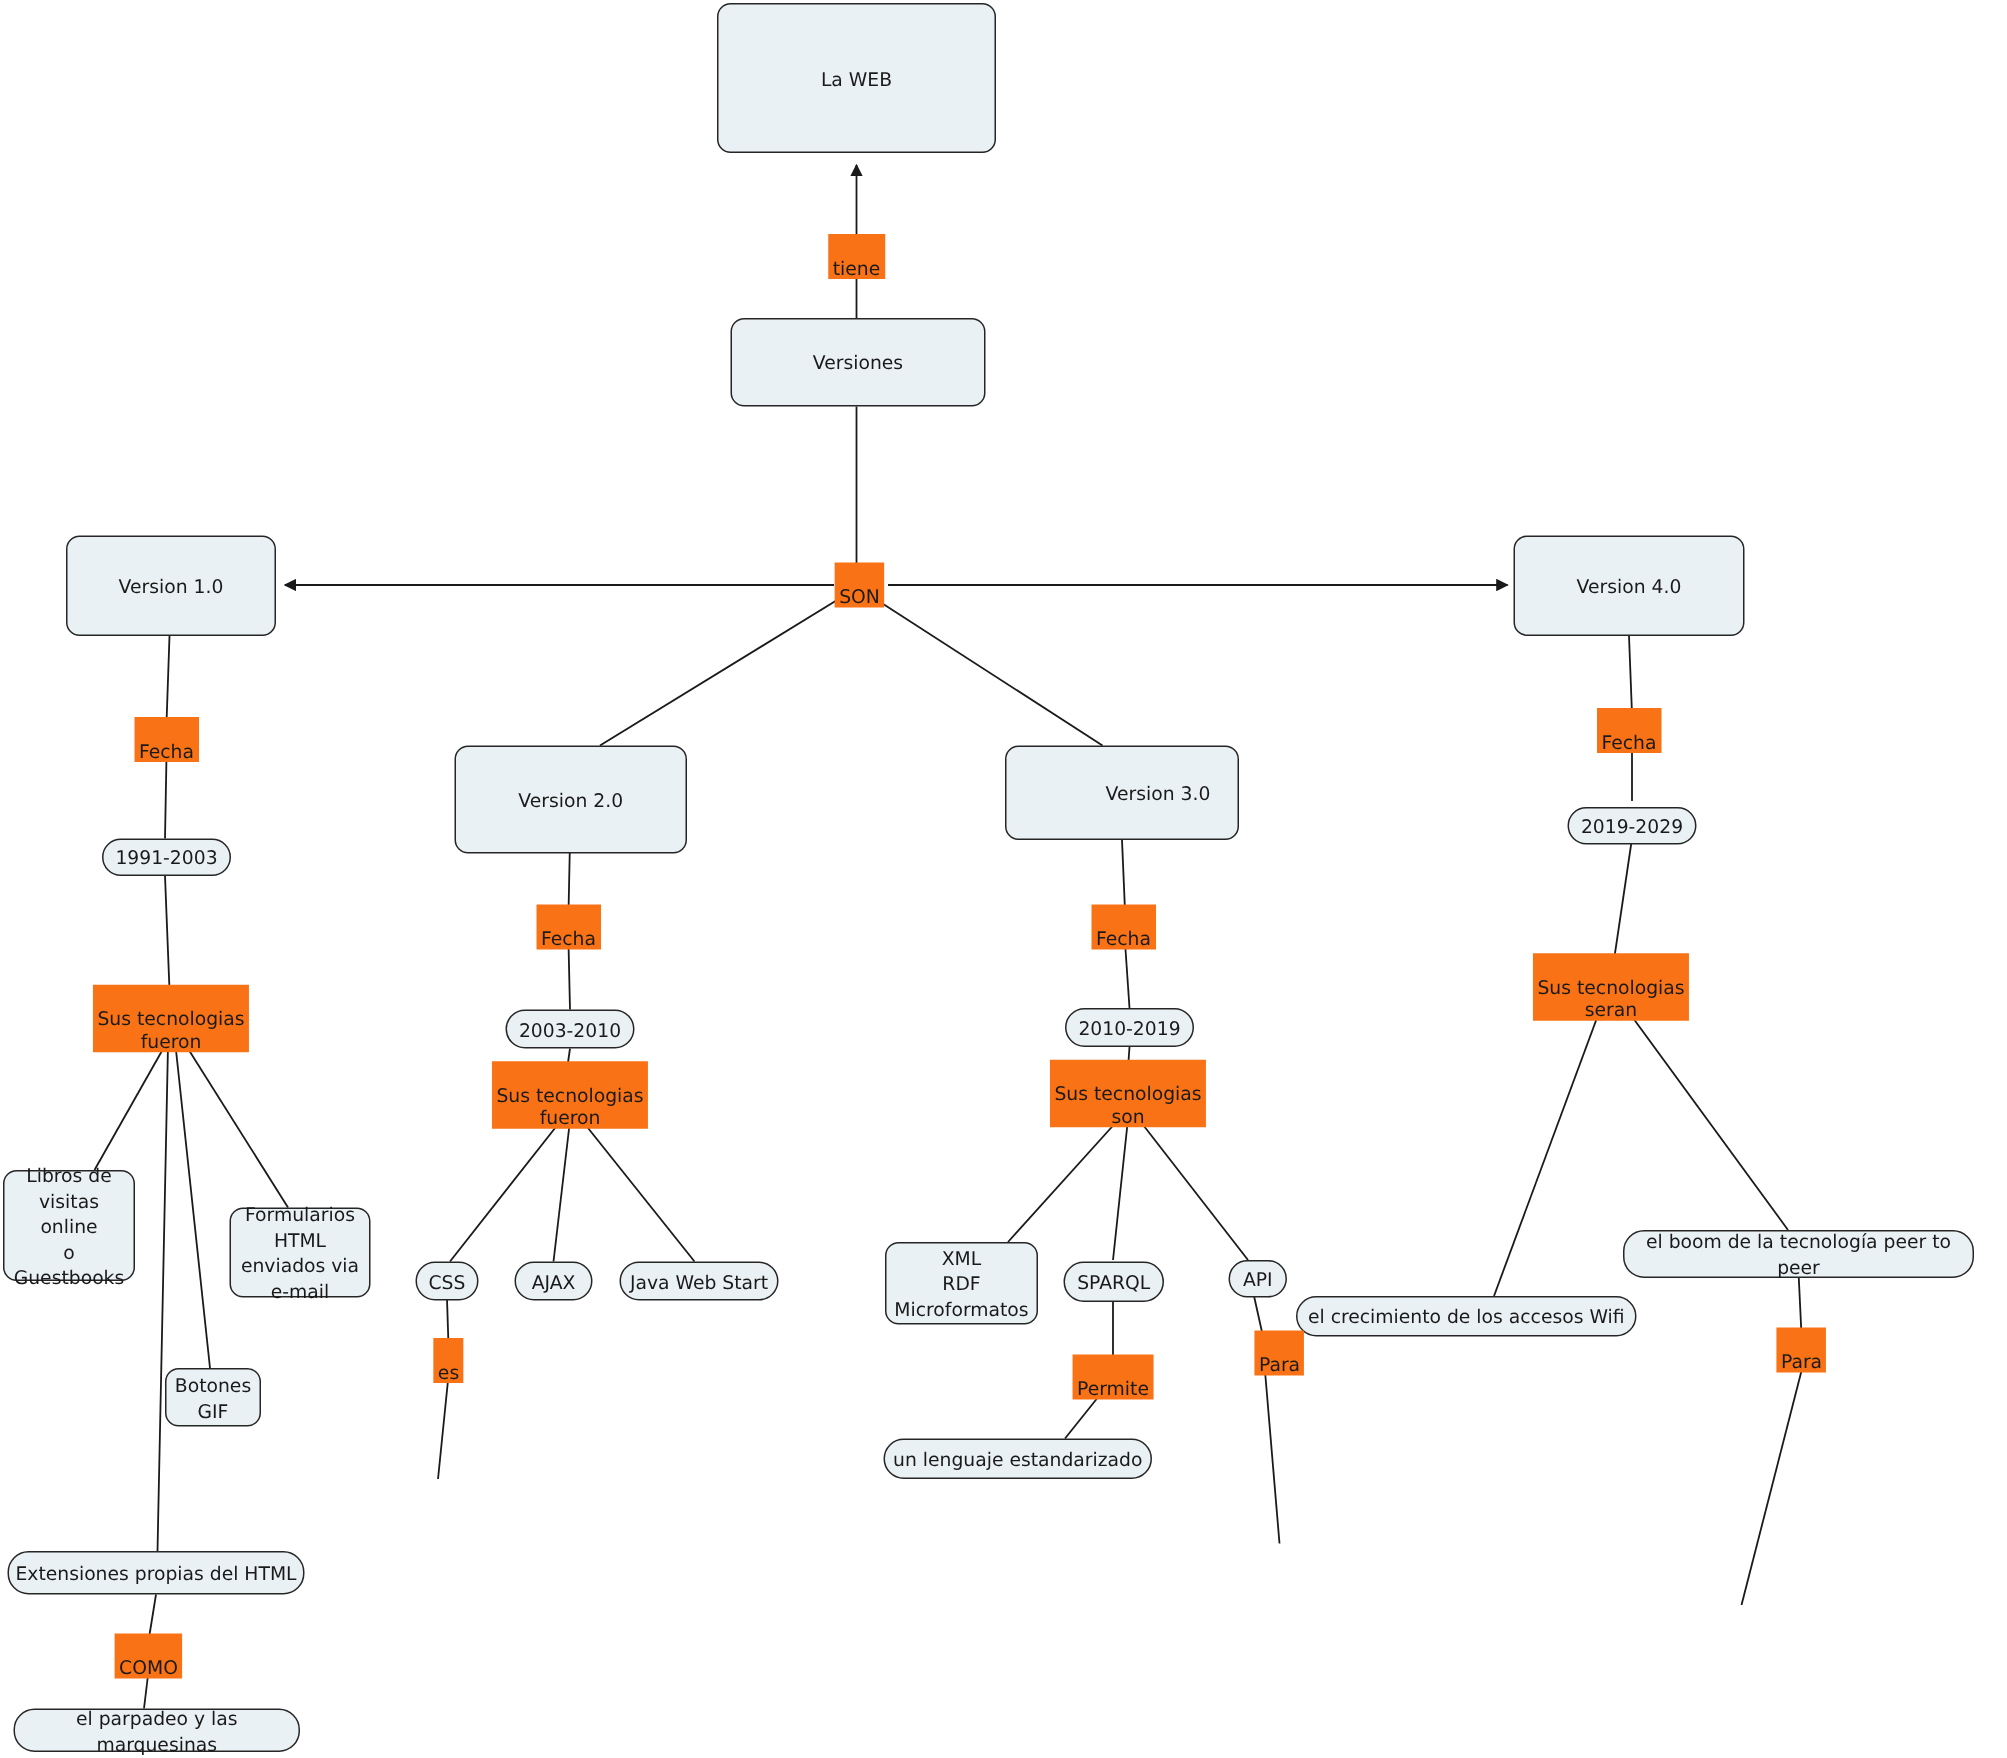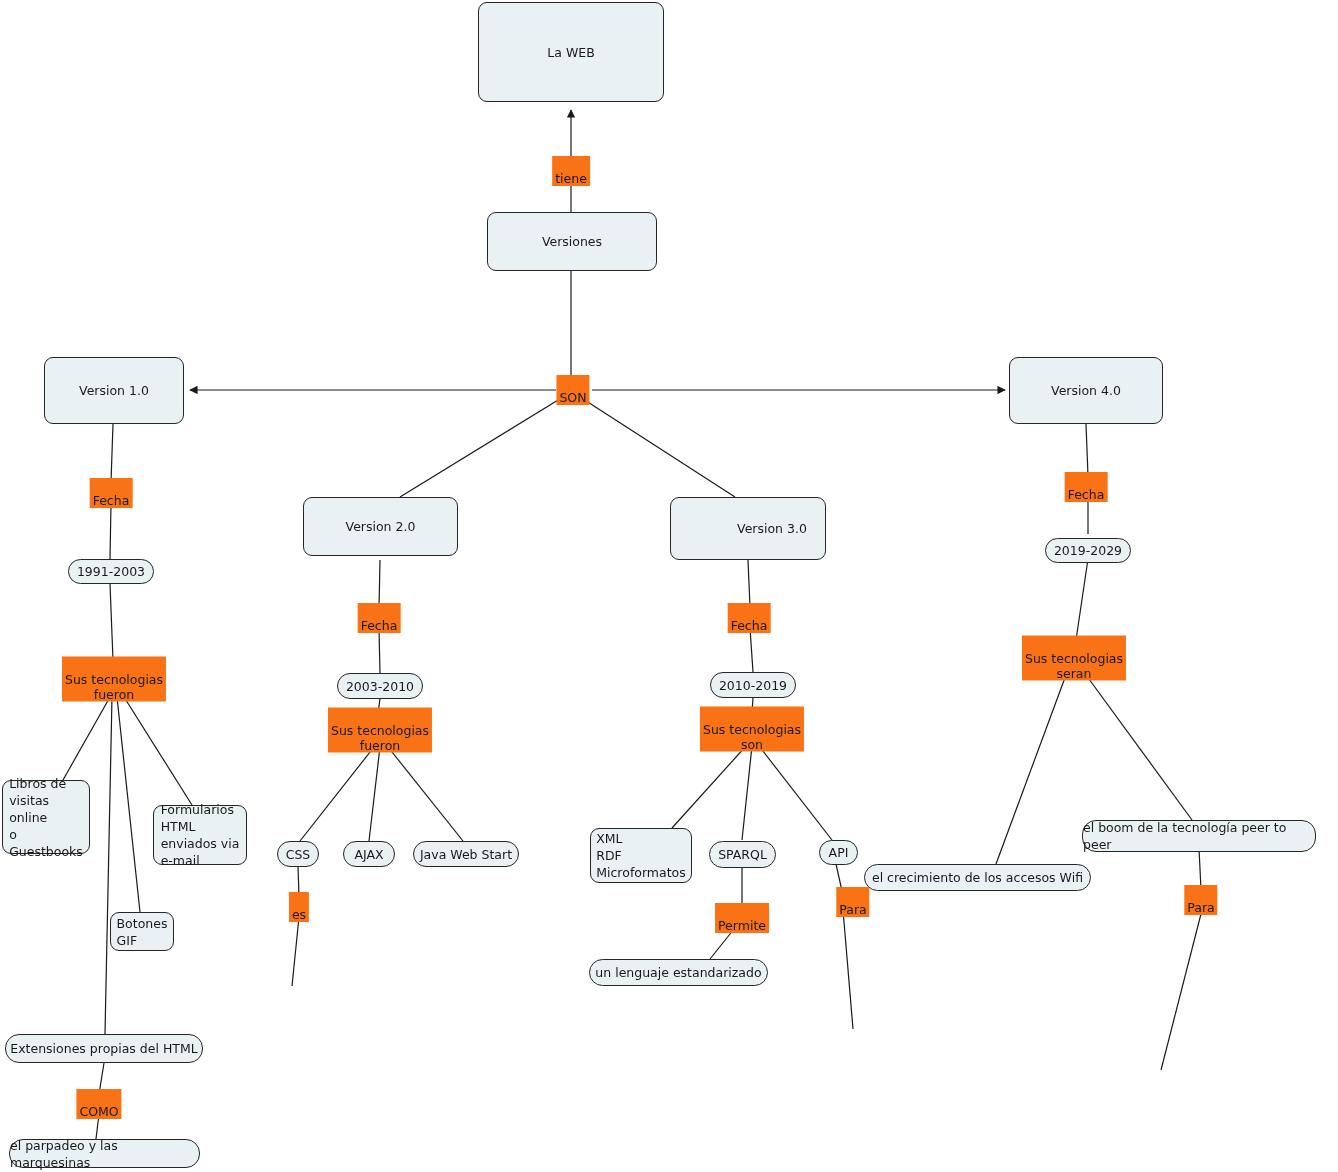--- a/index.html
+++ b/index.html
@@ -24,20 +24,21 @@
     pointer-events: none;
   }
   .node {
     position: absolute;
     box-sizing: border-box;
     background: #eaf1f4;
     border: 1px solid #262626;
     display: flex;
     align-items: center;
     justify-content: center;
+    text-align: center;
     color: #1a1a1a;
     font-size: 12.5px;
     line-height: 17px;
     white-space: pre-line;
     z-index: 3;
   }
   .node.concept {
     border-radius: 9px;
   }
   .node.pill {
@@ -140,21 +141,21 @@
   </div>
 
   <div class="node concept" style="left:487px; top:212px; width:170px; height:59px;">
     <span>Versiones</span>
   </div>
 
   <div class="node concept" style="left:44px; top:357px; width:140px; height:67px;">
     <span>Version 1.0</span>
   </div>
 
-  <div class="node concept" style="left:303px; top:497px; width:155px; height:59px;">
+  <div class="node concept" style="left:303px; top:497px; width:155px; height:72px;">
     <span>Version 2.0</span>
   </div>
 
   <div class="node concept" style="left:670px; top:497px; width:156px; height:63px;padding-left:48px;">
     <span>Version 3.0</span>
   </div>
 
   <div class="node concept" style="left:1009px; top:357px; width:154px; height:67px;">
     <span>Version 4.0</span>
   </div>

